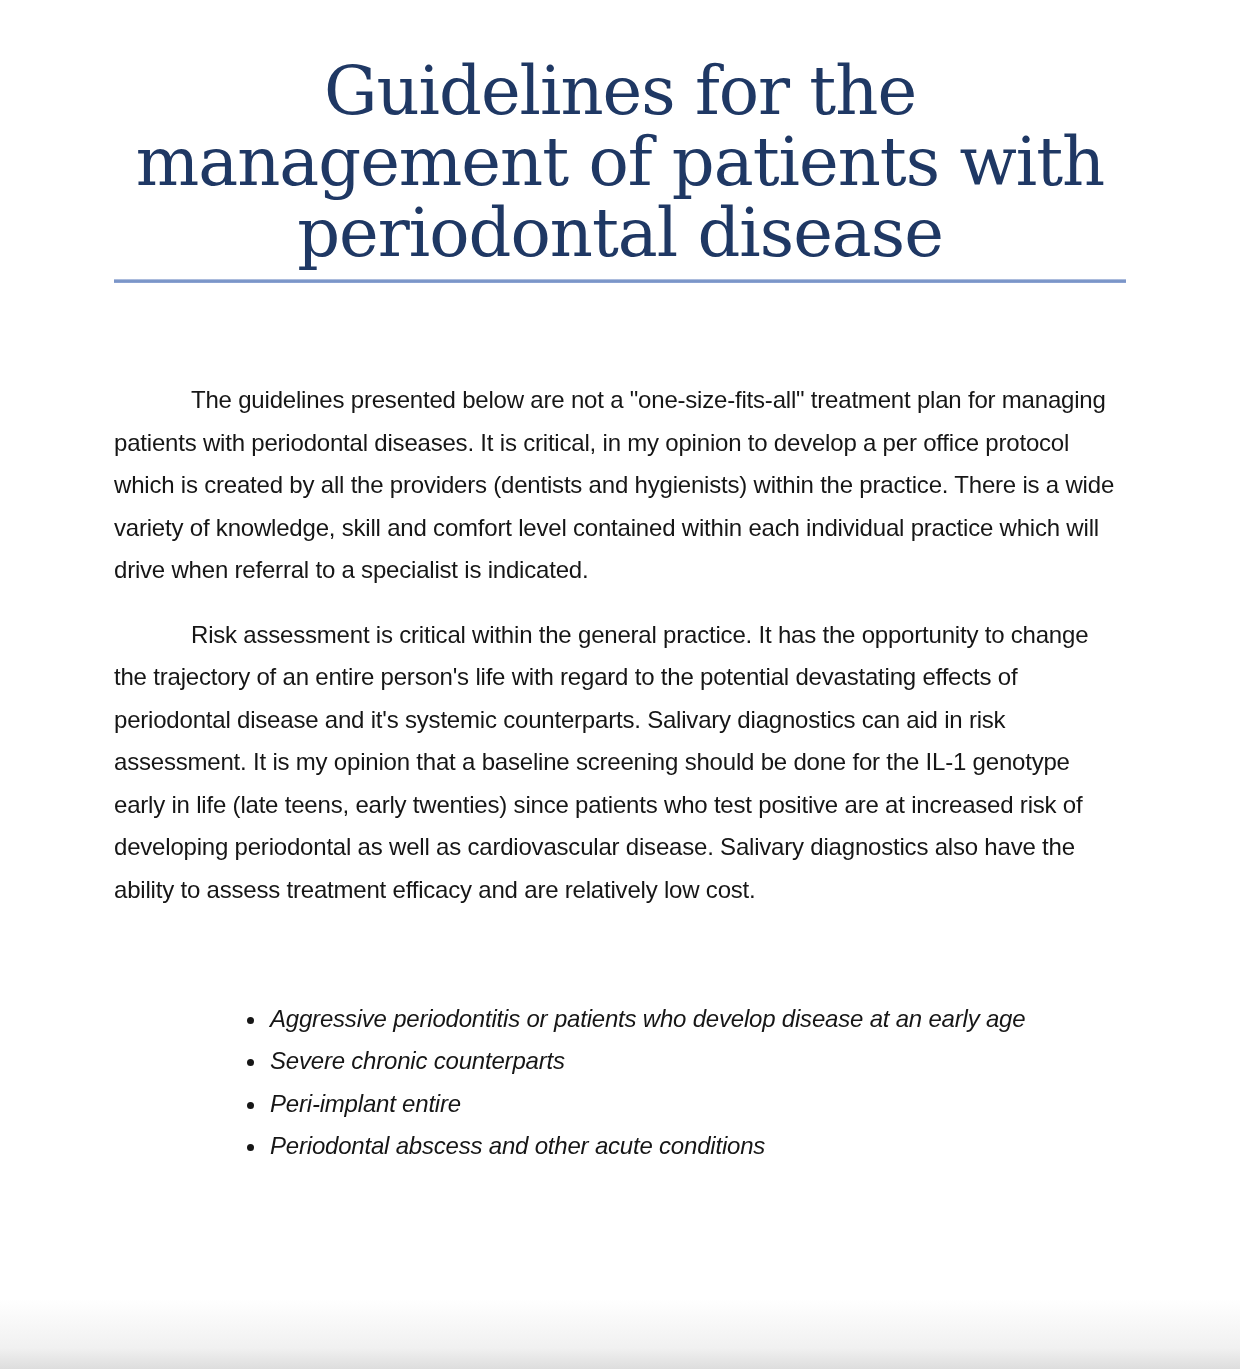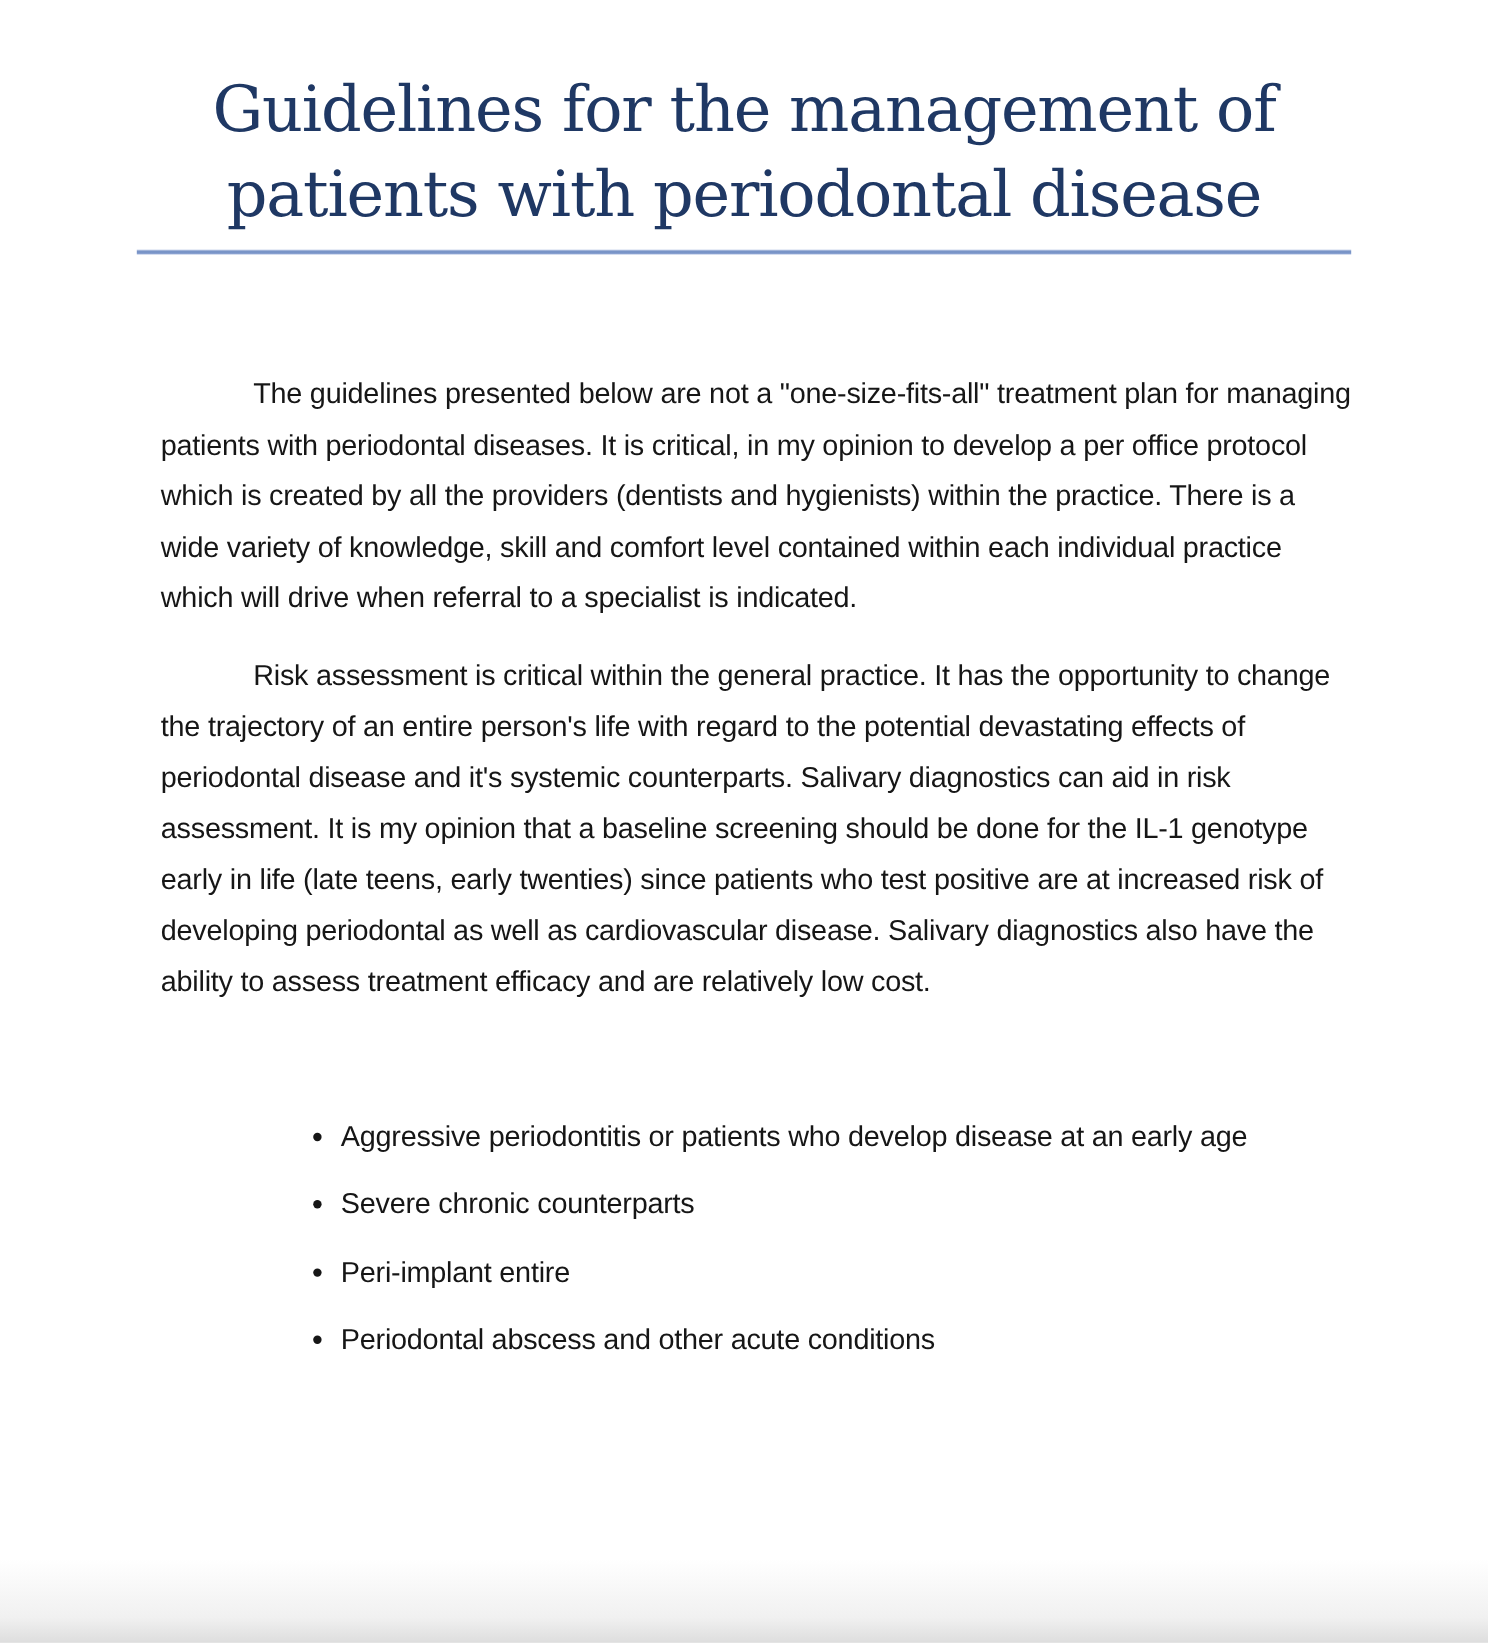--- a/index.html
+++ b/index.html
@@ -23,21 +23,21 @@
   }
   .content {
     margin: 0 auto;
     width: 1012px;
     padding-top: 56px;
   }
   h1.doc-title {
     margin: 0;
     font-family: "DejaVu Serif", "Liberation Serif", serif;
     font-weight: 400;
-    font-size: 53px;
+    font-size: 67px;
     line-height: 71px;
     letter-spacing: -1px;
     text-align: center;
     color: #1F3864;
   }
   .title-rule {
     margin-top: 10px;
     height: 4px;
     background: linear-gradient(to bottom, #c3cfe8 0%, #6f8cc2 45%, #93a9d6 100%);
   }
@@ -45,38 +45,38 @@
     margin-top: 96px;
     font-size: 24px;
     line-height: 42.5px;
     letter-spacing: -0.2px;
   }
   .body-copy p {
     margin: 0 0 22px 0;
   }
   p.indented {
     text-indent: 77px;
-    margin-left: 20px;
   }
   p.pre {
     white-space: pre-wrap;
   }
   .para-spacer {
     height: 42.5px;
     margin: 0 0 22px 0;
   }
   ul.doc-list {
     margin: 22px 0 0 0;
     padding: 0 0 0 154px;
     list-style: disc outside;
   }
   ul.doc-list li {
-    margin: 14px;
+    margin: 0;
     line-height: 42.5px;
     padding-left: 2px;
+    font-style: italic;
   }
   .bottom-fade {
     position: absolute;
     left: 0;
     bottom: 0;
     width: 100%;
     height: 70px;
     pointer-events: none;
     background: linear-gradient(to bottom, rgba(210,210,210,0) 0%, rgba(175,175,175,0.18) 70%, rgba(150,150,150,0.32) 100%);
   }

